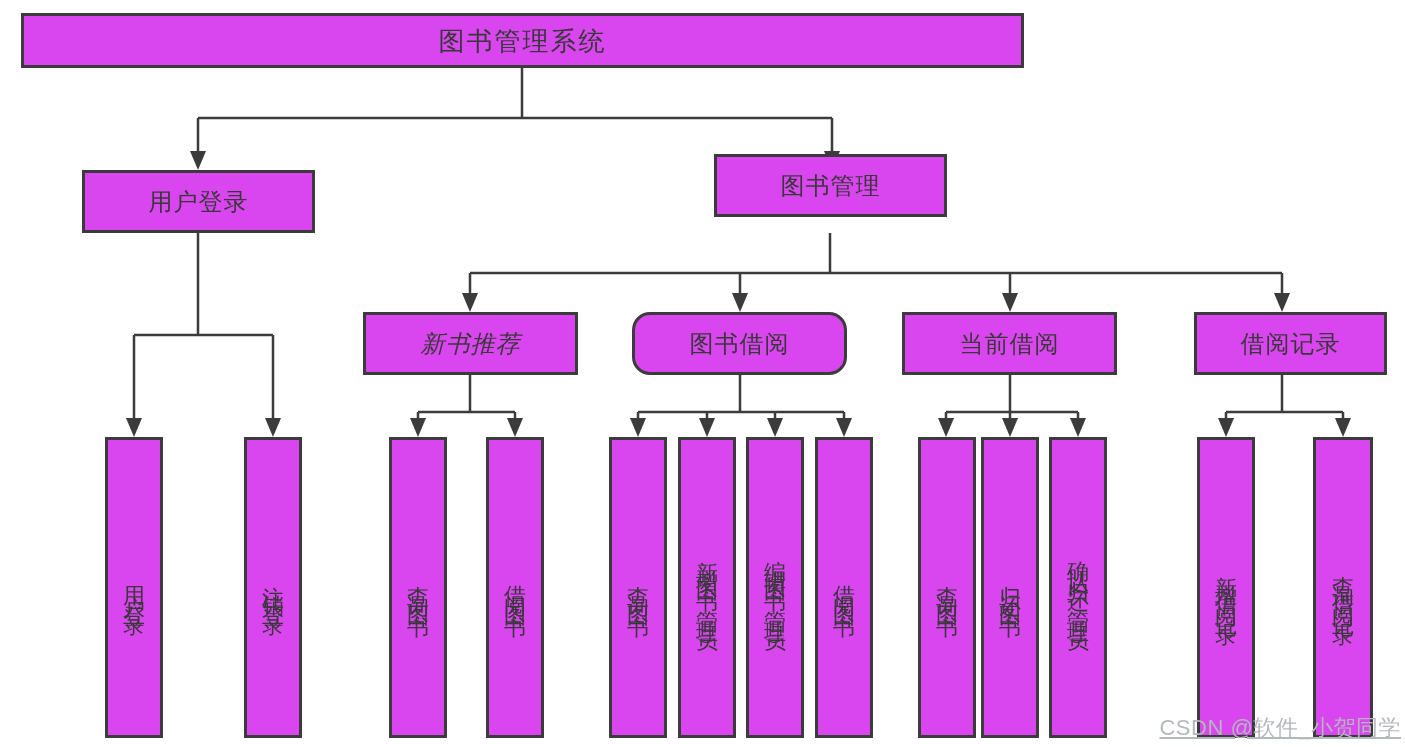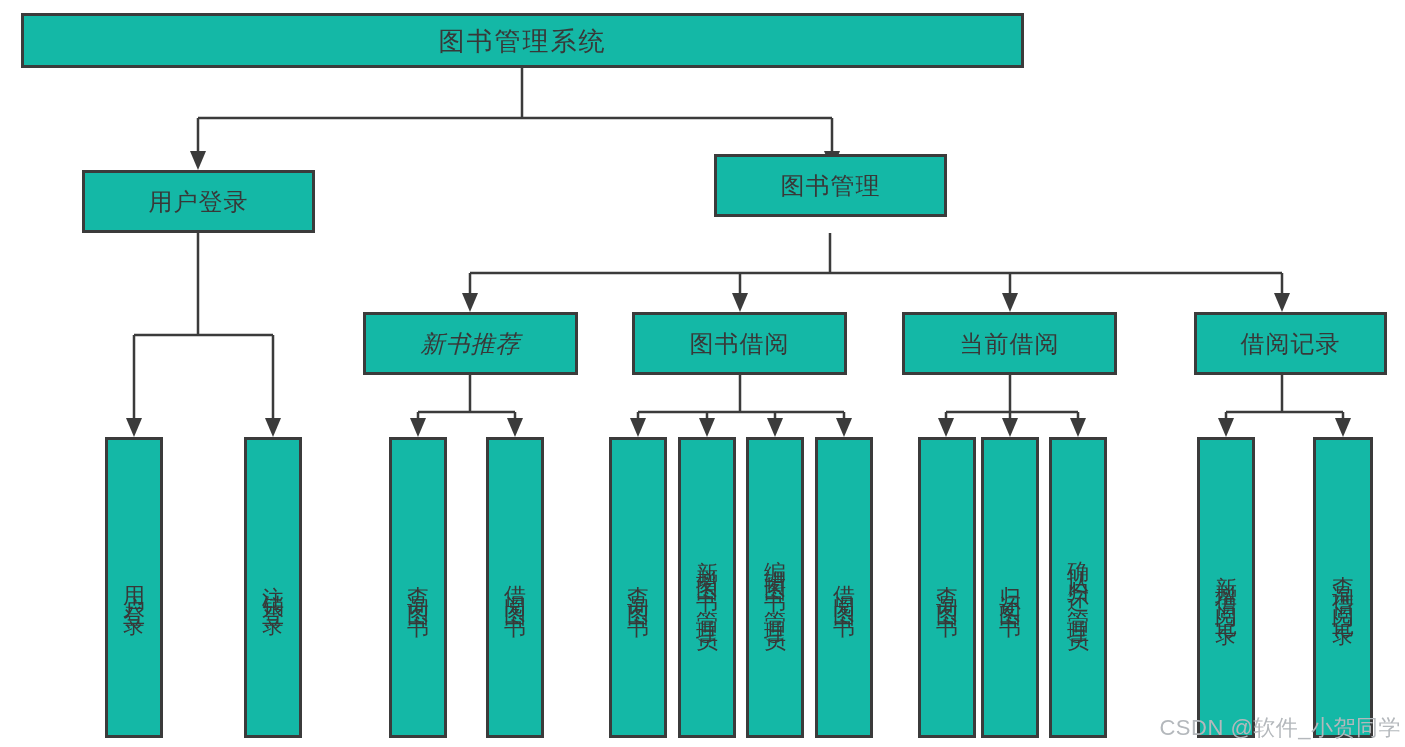--- a/index.html
+++ b/index.html
@@ -28,21 +28,21 @@
     fill: none;
   }
   .wires polygon {
     fill: #3b3b3b;
     stroke: none;
   }
   .node {
     position: absolute;
     box-sizing: border-box;
     border: 3px solid #3b3b3b;
-    background: #14b8a6;
+    background: #d946ef;
     display: flex;
     align-items: center;
     justify-content: center;
     text-align: center;
   }
   .hbox {
     font-size: 24px;
     letter-spacing: 1px;
     line-height: 1;
     white-space: nowrap;
@@ -66,20 +66,21 @@
   }
   .watermark {
     position: absolute;
     right: 4px;
     bottom: 4px;
     font-size: 22px;
     letter-spacing: 0.5px;
     color: #b4b8bc;
     white-space: nowrap;
     pointer-events: none;
+    text-decoration: underline;
   }
 </style>
 </head>
 <body>
 
 <div class="stage">
 
   <svg class="wires" width="1405" height="747" viewBox="0 0 1405 747" aria-hidden="true">
     <g>
 
@@ -127,21 +128,21 @@
   <div class="node hbox" style="left:82px; top:170px; width:233px; height:63px;">
     <span>用户登录</span>
   </div>
   <div class="node hbox" style="left:714px; top:154px; width:233px; height:63px;">
     <span>图书管理</span>
   </div>
 
   <div class="node hbox" style="left:363px; top:312px; width:215px; height:63px;font-style:italic;">
     <span>新书推荐</span>
   </div>
-  <div class="node hbox" style="left:632px; top:312px; width:215px; height:63px;">
+  <div class="node hbox" style="left:632px; top:312px; width:215px; height:63px;border-radius:18px;">
     <span>图书借阅</span>
   </div>
   <div class="node hbox" style="left:902px; top:312px; width:215px; height:63px;">
     <span>当前借阅</span>
   </div>
   <div class="node hbox" style="left:1194px; top:312px; width:193px; height:63px;">
     <span>借阅记录</span>
   </div>
 
   <div class="node leaf" style="left:105px;">

